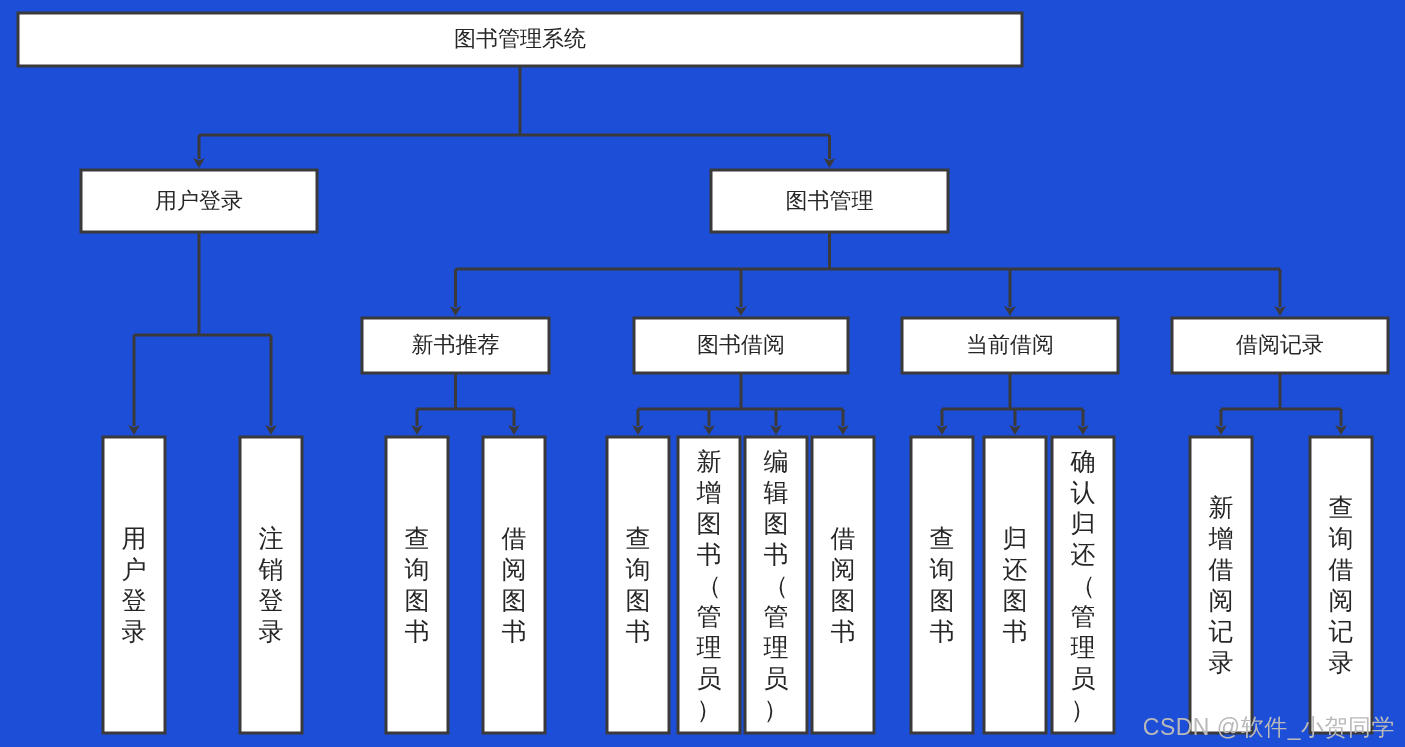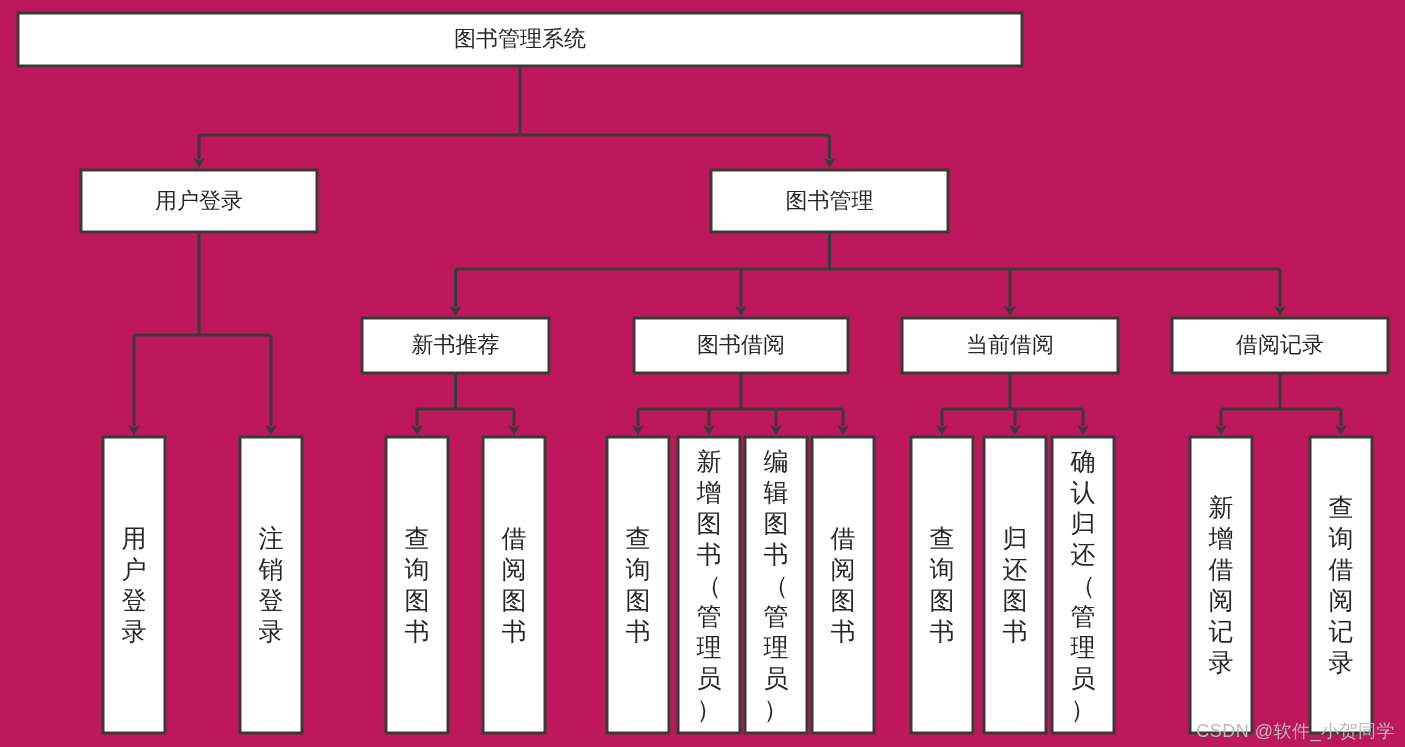--- a/index.html
+++ b/index.html
@@ -4,21 +4,21 @@
 <style>
   html, body {
     margin: 0;
     padding: 0;
     background: #ffffff;
   }
   #canvas {
     position: relative;
     width: 1405px;
     height: 747px;
-    background: #be185d;
+    background: #1d4ed8;
     font-family: "Liberation Sans", "DejaVu Sans", sans-serif;
     overflow: hidden;
   }
   svg#diagram {
     position: absolute;
     left: 0;
     top: 0;
     width: 1405px;
     height: 747px;
   }
@@ -44,21 +44,21 @@
     fill: #262626;
     font-family: "Liberation Sans", "DejaVu Sans", sans-serif;
     font-size: 25px;
     text-anchor: middle;
   }
   .watermark {
     position: absolute;
     right: 10px;
     bottom: 4px;
     font-family: "Liberation Sans", "DejaVu Sans", sans-serif;
-    font-size: 18px;
+    font-size: 23px;
     color: #b9b9b9;
     white-space: nowrap;
     letter-spacing: 0.5px;
   }
 </style>
 </head>
 <body>
 
 <div id="canvas">
 

